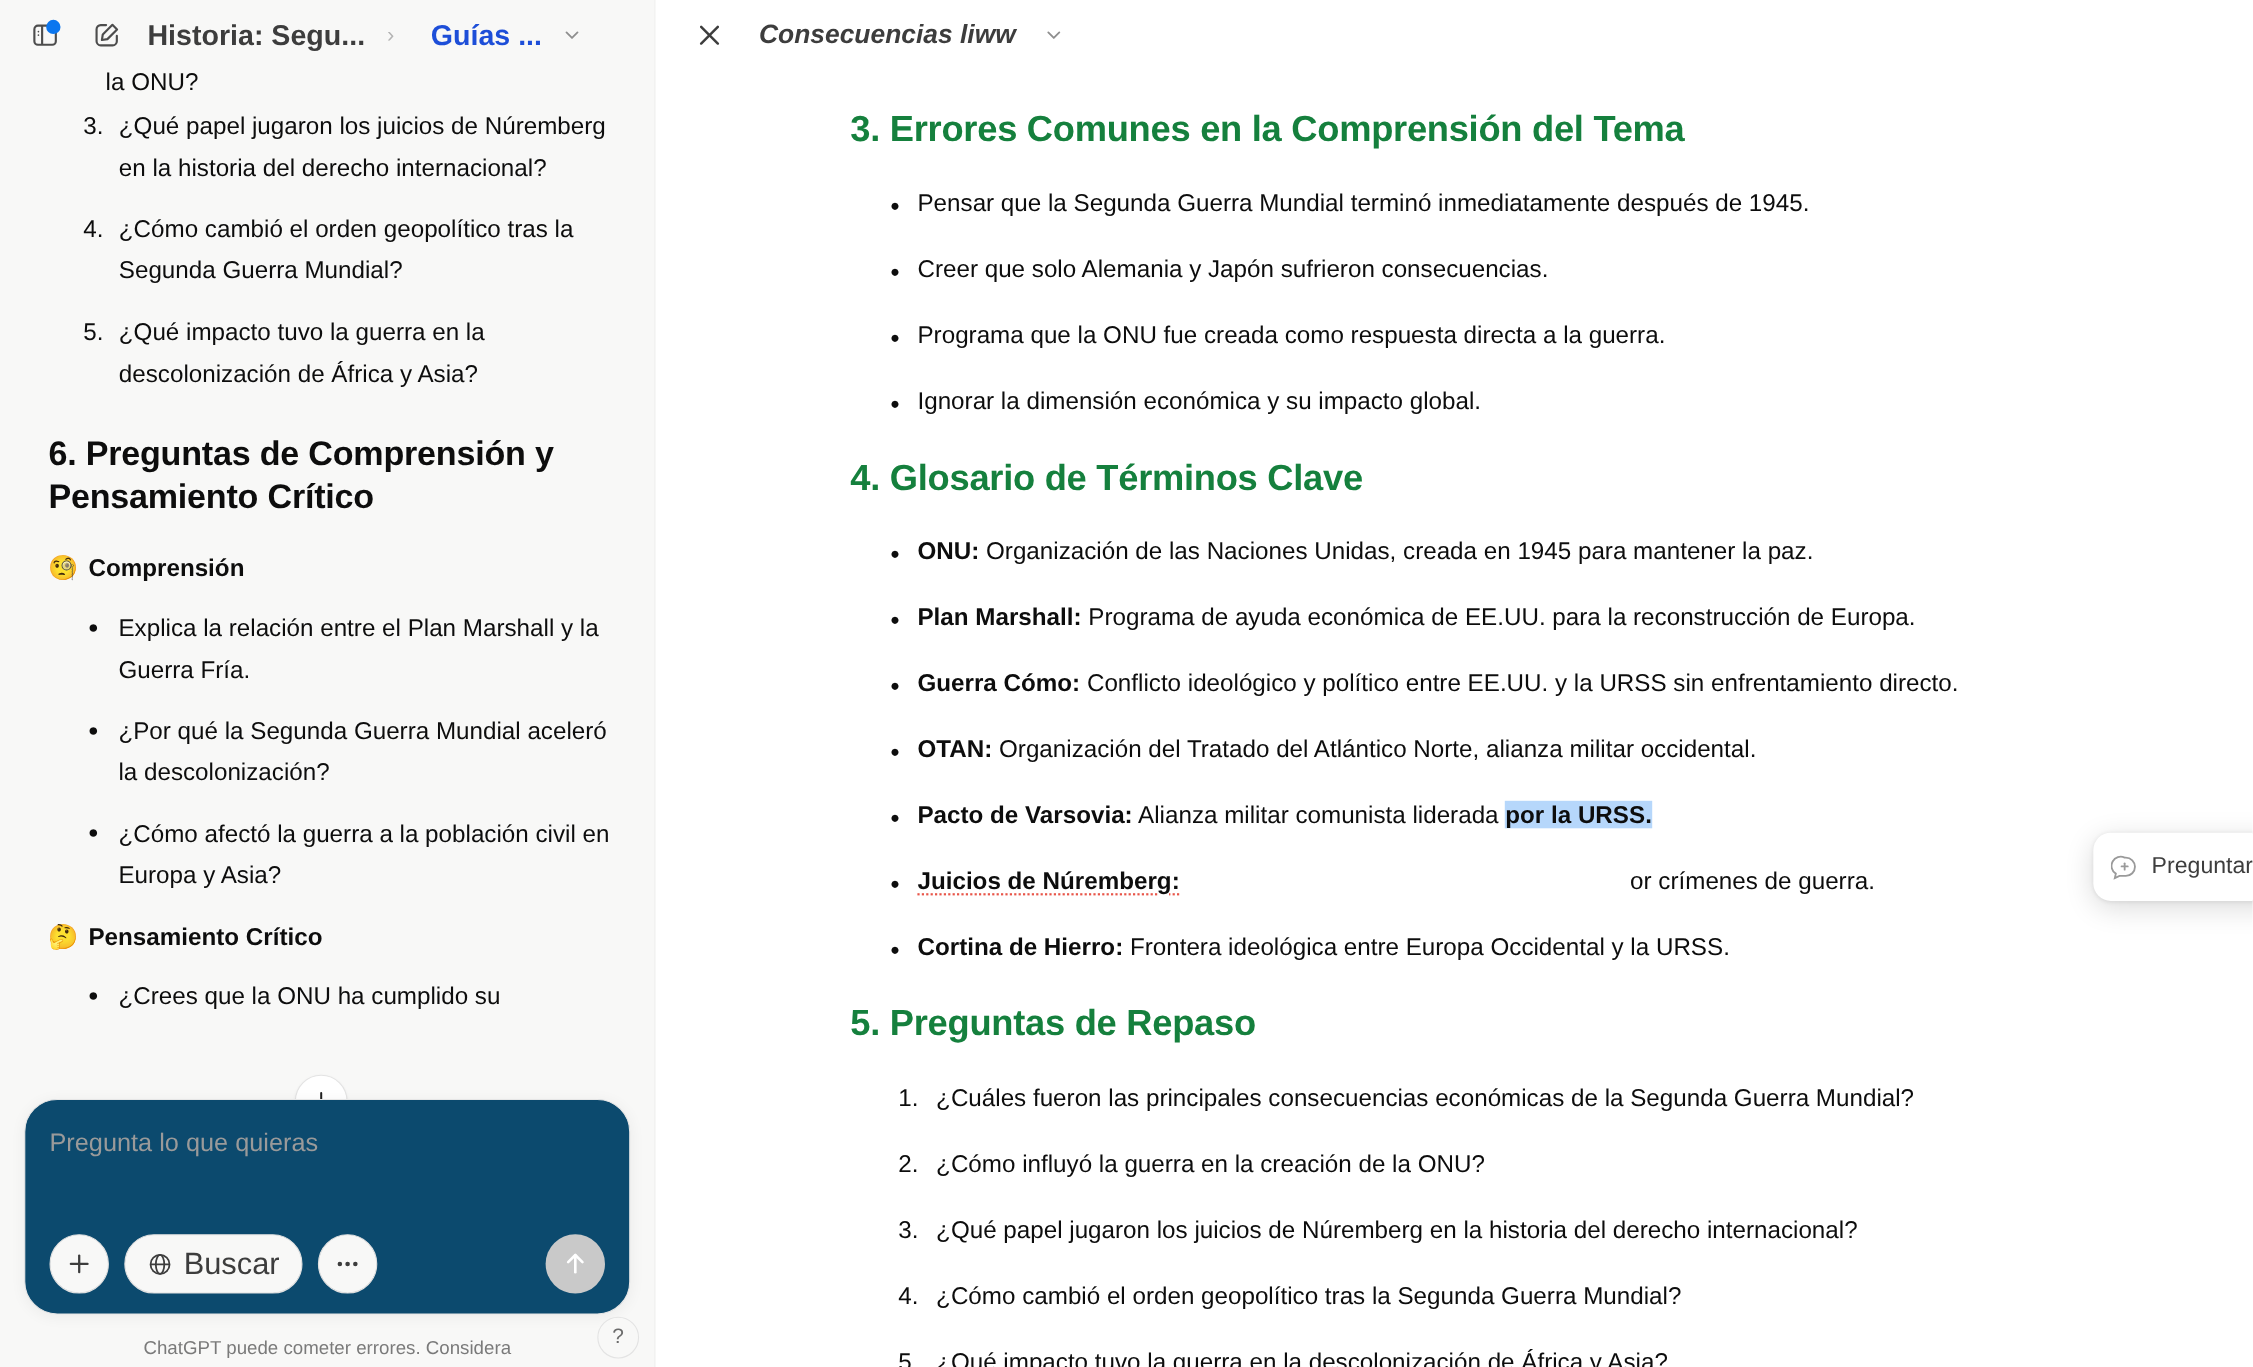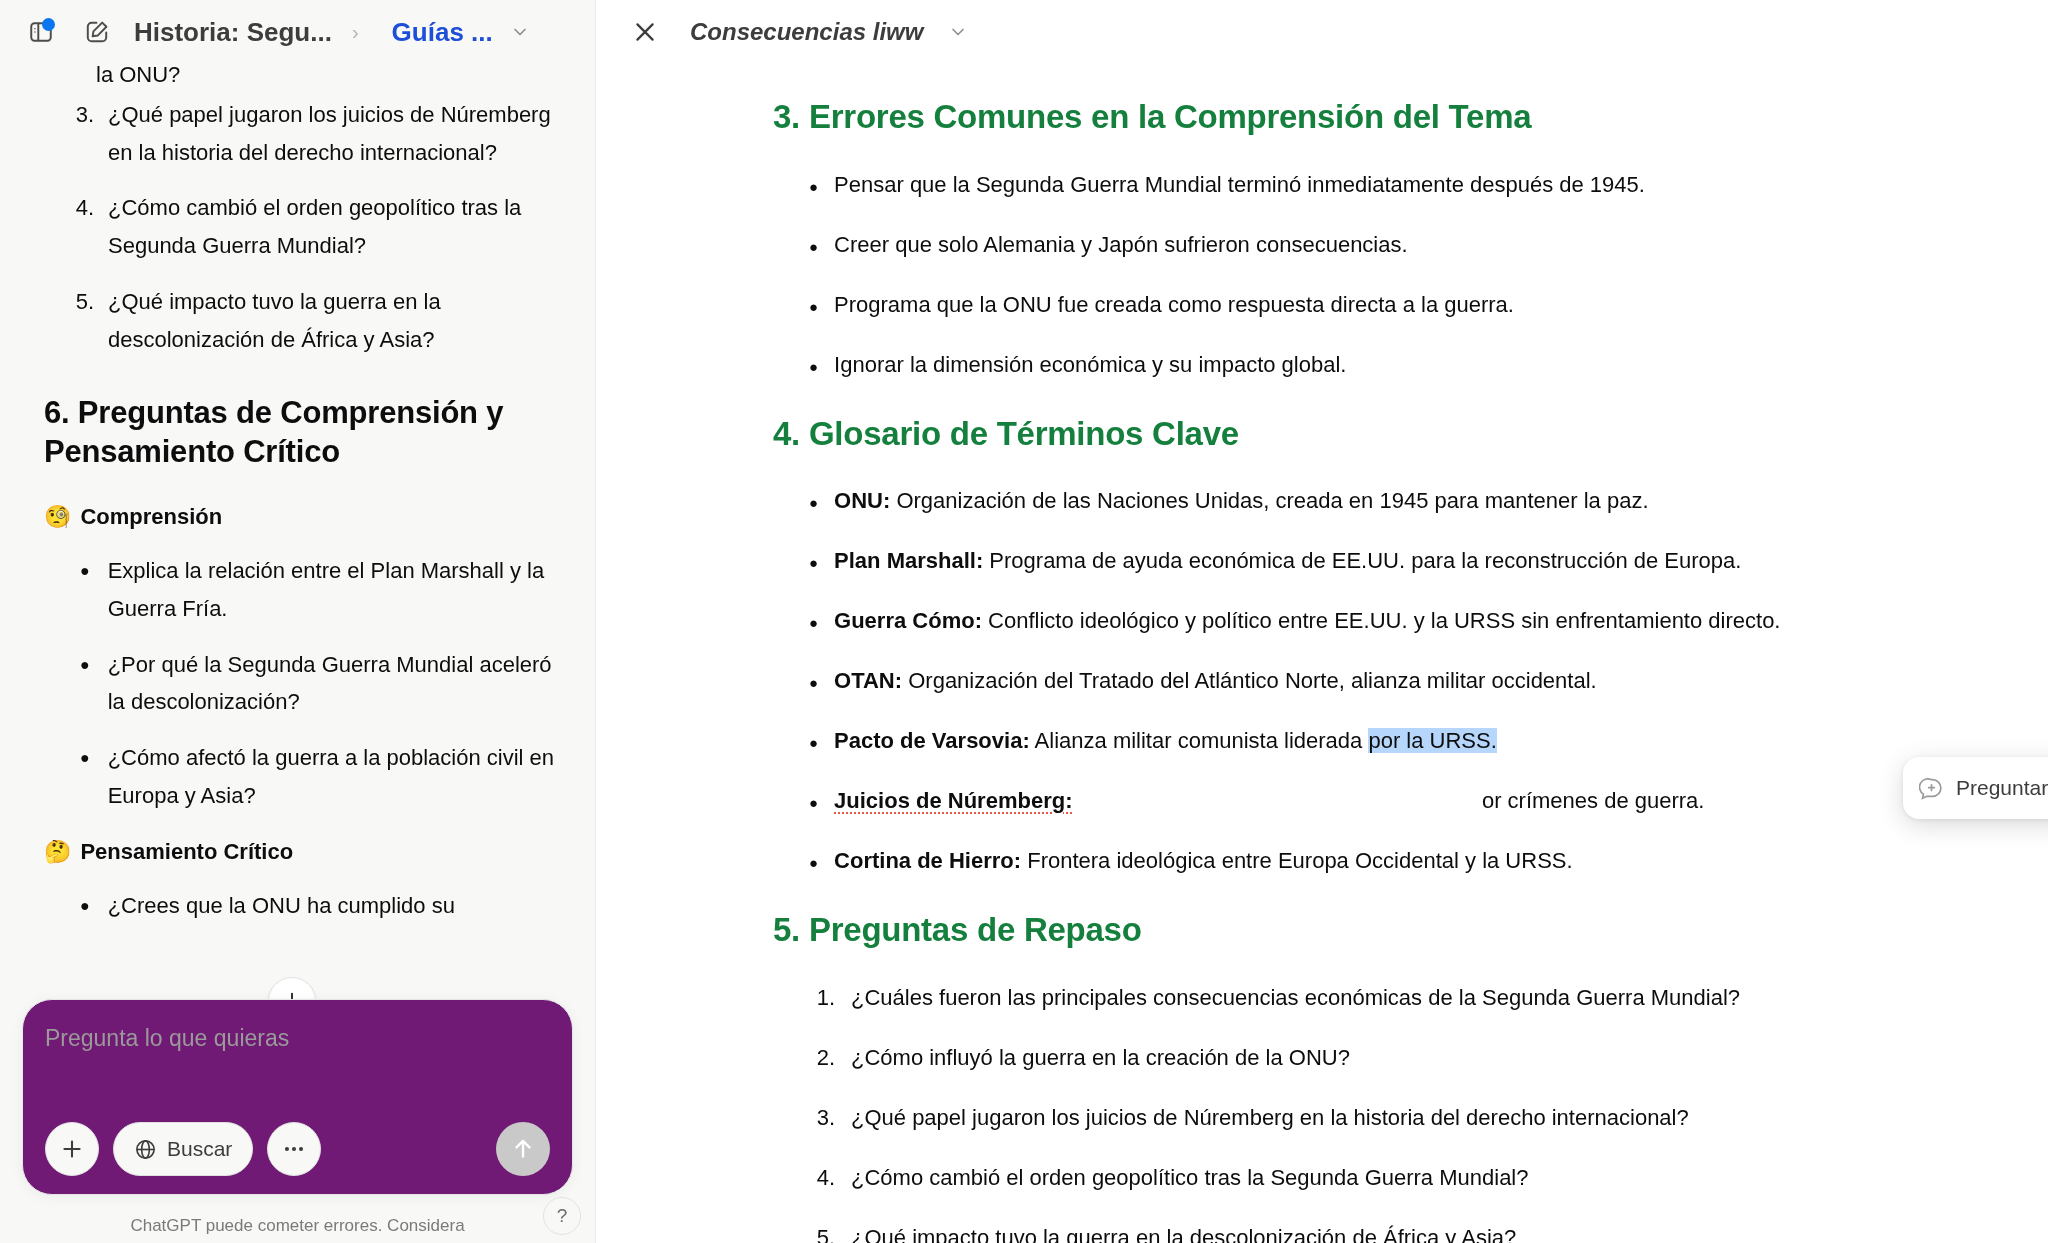--- a/index.html
+++ b/index.html
@@ -132,21 +132,21 @@
     box-shadow: 0 1px 3px rgba(0,0,0,.06);
   }
 
   
   .composer-wrap {
     position: absolute;
     left: 22px; right: 22px; bottom: 48px;
     z-index: 45;
   }
   .composer {
-    background: #701a75;
+    background: #0c4a6e;
     border: 1px solid #e6e6e6;
     border-radius: 30px;
     box-shadow: 0 2px 14px rgba(0,0,0,0.055);
     padding: 22px 22px 18px 22px;
     height: 196px;
     position: relative;
   }
   .composer-input {
     font-size: 23px;
     color: #9a9a9a;
@@ -163,21 +163,21 @@
   }
   .pill {
     height: 54px;
     min-width: 54px;
     border-radius: 27px;
     border: 1px solid #e0e0e0;
     background: #f8f8f7;
     display: flex; align-items: center; justify-content: center;
     gap: 10px;
     padding: 0 20px;
-    font-size: 21px;
+    font-size: 28px;
     color: #3d3d3d;
     cursor: pointer;
   }
   .pill.round { padding: 0; width: 54px; }
   .send-btn {
     margin-left: auto;
     width: 54px; height: 54px;
     border-radius: 50%;
     background: #c9c9c9;
     display: flex; align-items: center; justify-content: center;
@@ -263,21 +263,21 @@
   ul.d-ul > li, ol.d-ol > li {
     display: flex;
     gap: 16px;
     margin-bottom: 27px;
     padding-left: 36px;
     align-items: baseline;
   }
   ul.d-ul > li .dot { font-size: 15px; }
   ol.d-ol > li .num { min-width: 26px; text-align: right; }
   .term { font-weight: 700; }
-  .sel { background: #b6d7fb; }
+  .sel { background: #b6d7fb; font-weight: bold; }
   .spell {
     text-decoration: underline;
     text-decoration-style: dotted;
     text-decoration-color: #e8564a;
     text-decoration-thickness: 2px;
     text-underline-offset: 4px;
   }
 
   
   .fmt-toolbar {

